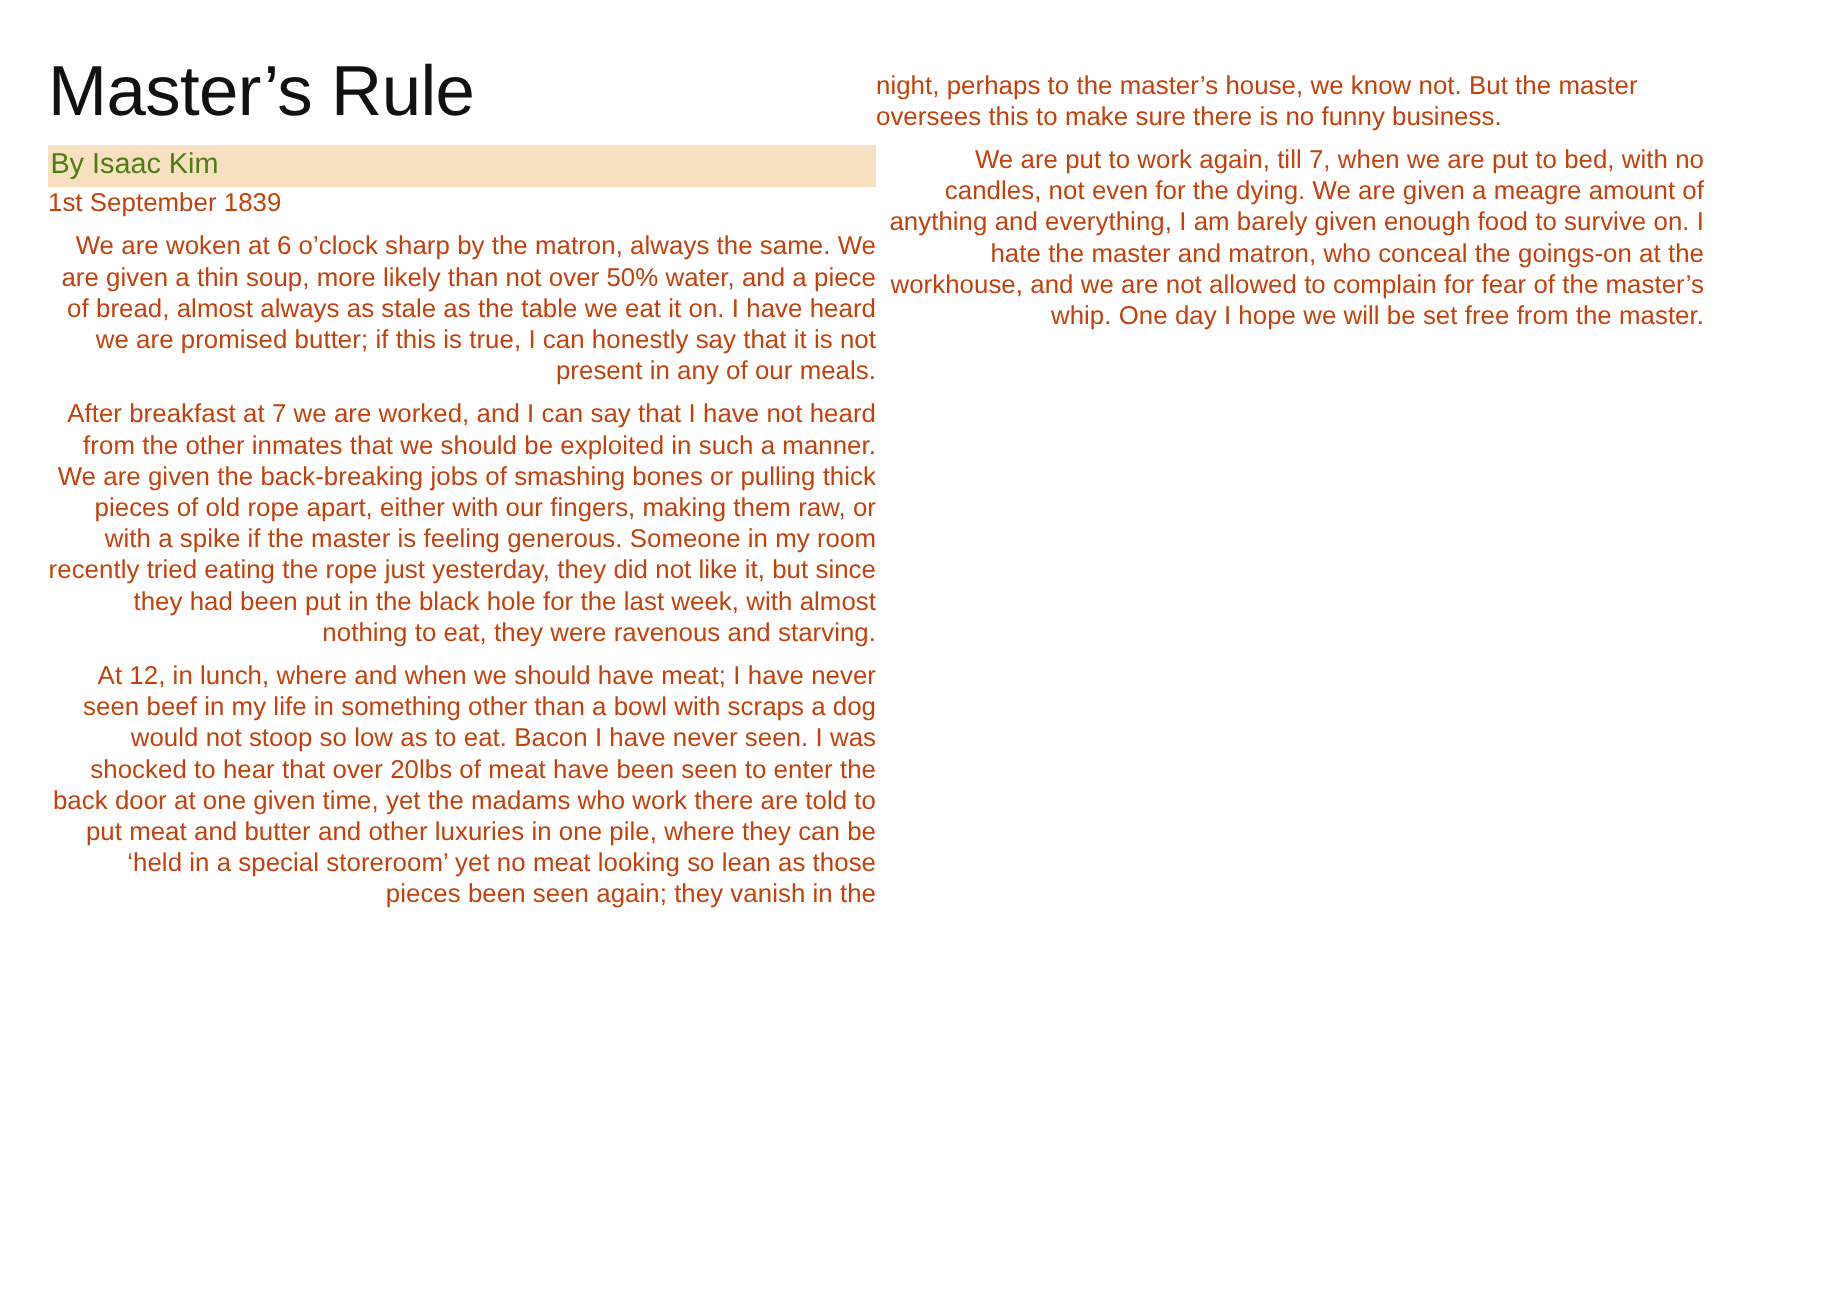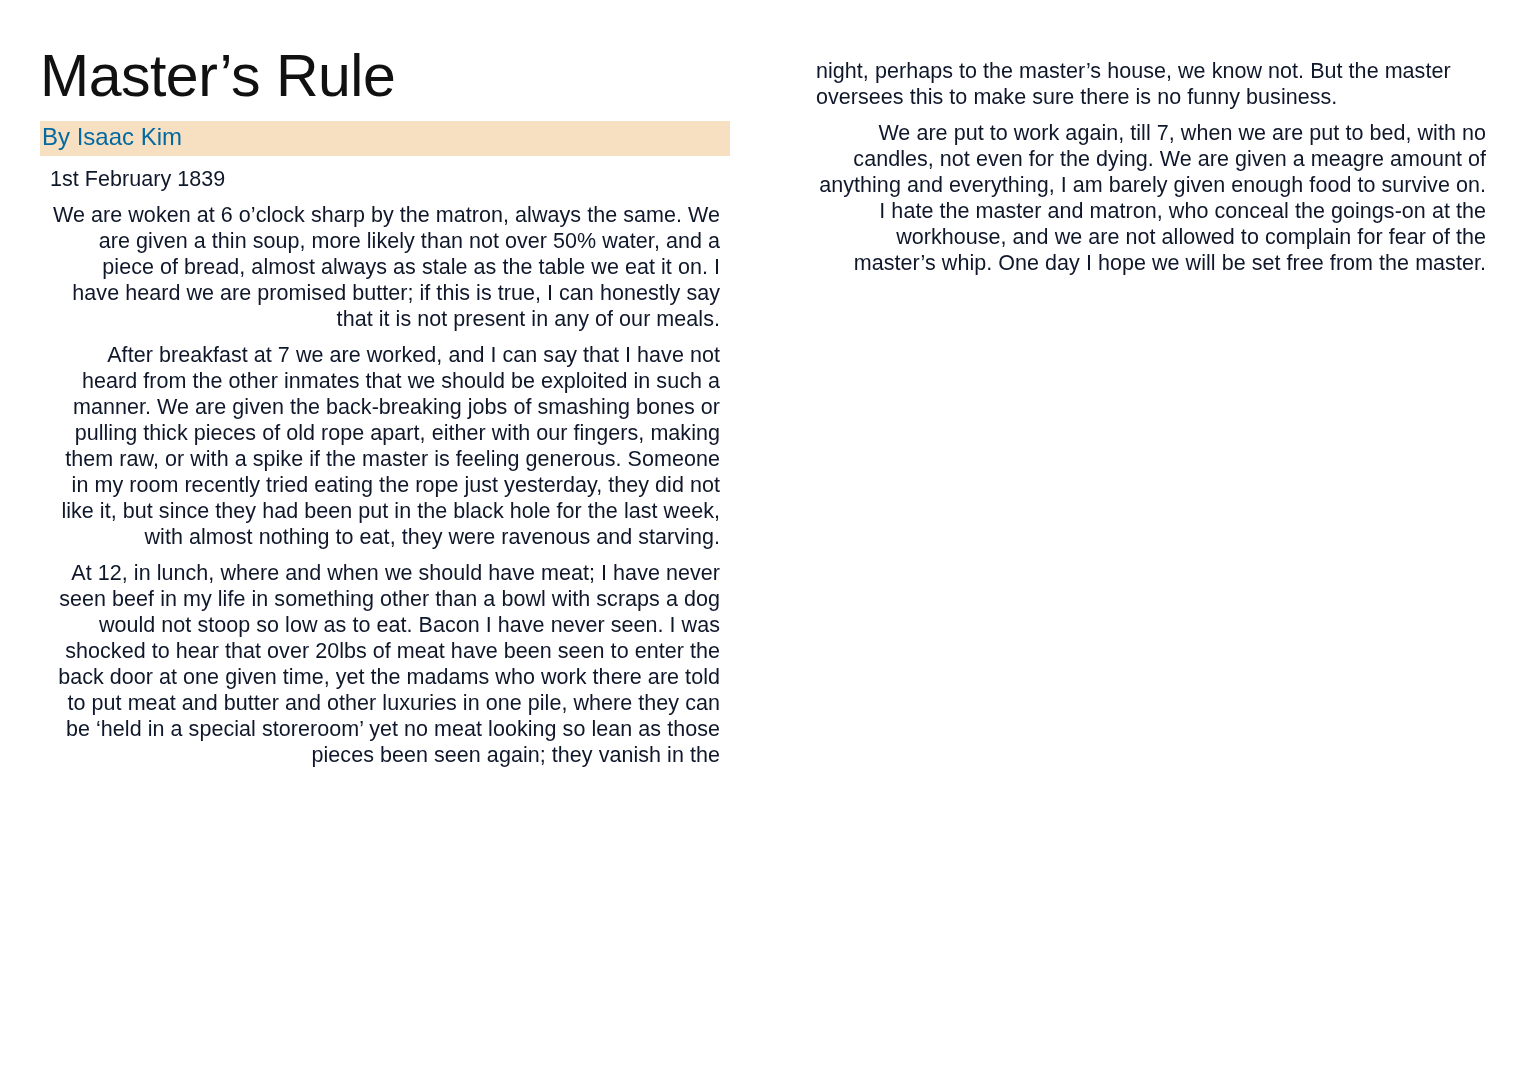--- a/index.html
+++ b/index.html
@@ -24,21 +24,20 @@
 
   .columns {
     position: absolute;
     left: 40px;
     top: 0;
     width: 1456px;
     height: 1087px;
     display: flex;
     flex-direction: row;
     align-items: flex-start;
-    gap: 76px;
   }
 
   .col {
     width: 690px;
     flex: 0 0 690px;
   }
 
   .col-left {
     padding-top: 46px;
   }
@@ -62,29 +61,29 @@
     width: 690px;
     background: #f7e0c1;
     padding: 3px 0 5px 0;
   }
 
   .byline {
     margin: 0;
     font-size: 24px;
     line-height: 1.12;
     font-weight: 400;
-    color: #0369a1;
+    color: #4d7c0f;
     padding-left: 2px;
   }
 
   .body-text {
-    margin: 10px;
+    margin: 0;
     font-size: 21.5px;
     line-height: 26px;
-    color: #0f172a;
+    color: #c2410c;
     letter-spacing: 0.05px;
   }
 
   .body-text + .body-text {
     margin-top: 10px;
     text-align: right;
   }
 
   .intro {
     margin-top: 36px;
@@ -102,21 +101,21 @@
 
     <div class="col col-left">
 
       <h1 class="article-title">Master’s Rule</h1>
 
       <div class="byline-wrap">
         <p class="byline">By Isaac Kim</p>
       </div>
 
 
-      <p class="body-text">1st February 1839</p>
+      <p class="body-text">1st September 1839</p>
 
       <p class="body-text">We are woken at 6 o’clock sharp by the matron, always the same. We are given a thin soup, more likely than not over 50% water, and a piece of bread, almost always as stale as the table we eat it on. I have heard we are promised butter; if this is true, I can honestly say that it is not present in any of our meals.</p>
 
       <p class="body-text">After breakfast at 7 we are worked, and I can say that I have not heard from the other inmates that we should be exploited in such a manner. We are given the back-breaking jobs of smashing bones or pulling thick pieces of old rope apart, either with our fingers, making them raw, or with a spike if the master is feeling generous. Someone in my room recently tried eating the rope just yesterday, they did not like it, but since they had been put in the black hole for the last week, with almost nothing to eat, they were ravenous and starving.</p>
 
 
       <p class="body-text">At 12, in lunch, where and when we should have meat; I have never seen beef in my life in something other than a bowl with scraps a dog would not stoop so low as to eat. Bacon I have never seen. I was shocked to hear that over 20lbs of meat have been seen to enter the back door at one given time, yet the madams who work there are told to put meat and butter and other luxuries in one pile, where they can be ‘held in a special storeroom’ yet no meat looking so lean as those pieces been seen again; they vanish in the</p>
 
     </div>
 

